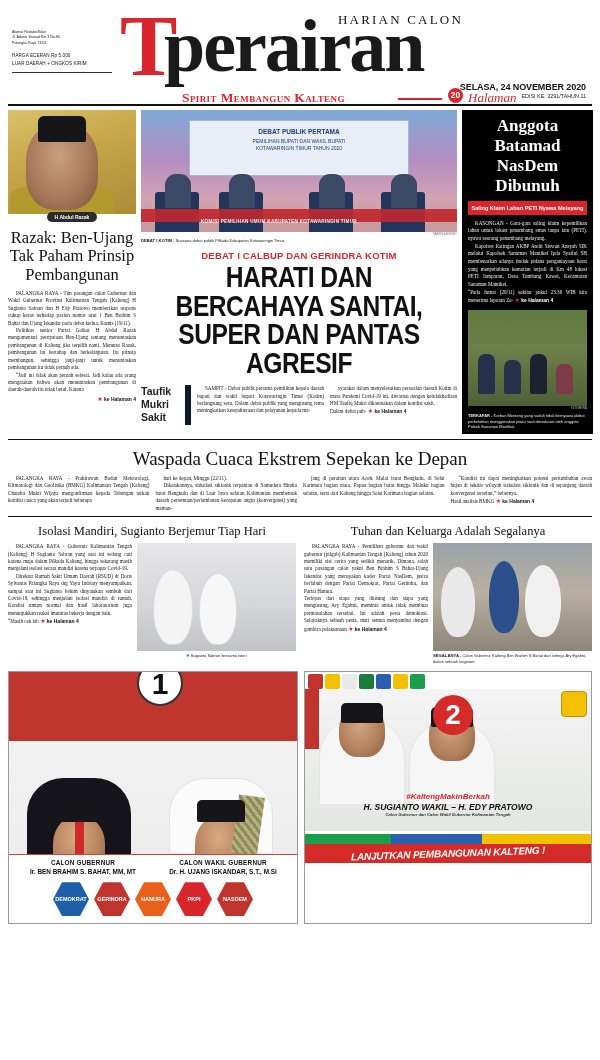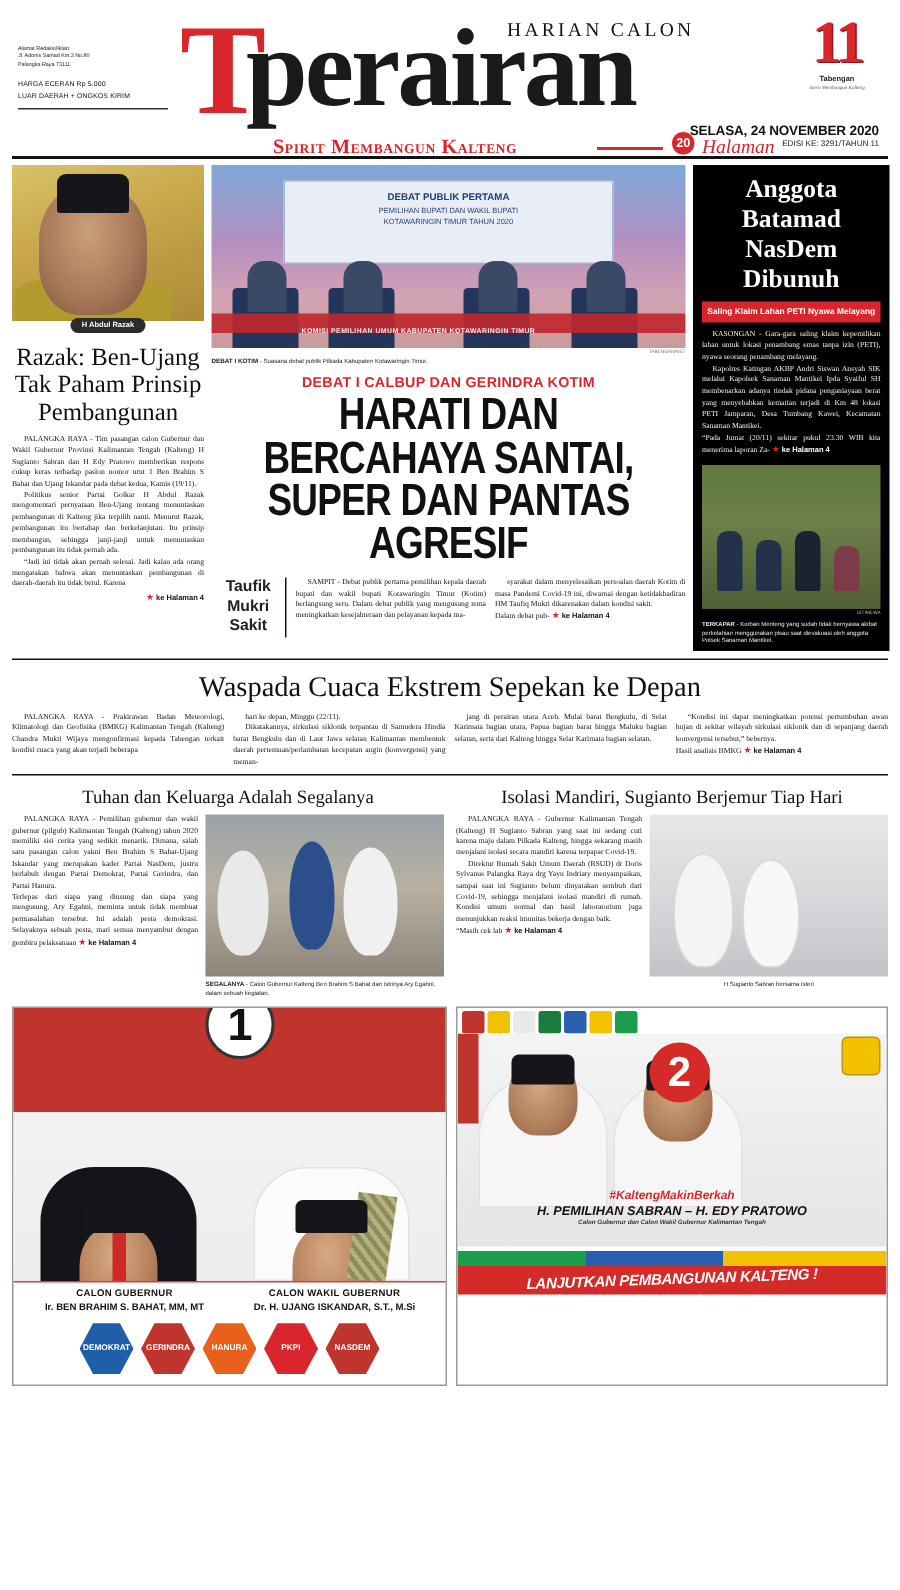--- a/index.html
+++ b/index.html
@@ -93,21 +93,21 @@
   .debatphoto .redstrip span { font-family: "Liberation Sans", sans-serif; font-size: 4.6px; font-weight: bold;
                                color: #fff; line-height: 13px; padding-left: 60px; letter-spacing: .3px; }
 
   .kicker { font-family: "Liberation Sans", sans-serif; font-weight: bold; font-size: 9.5px; color: #d8262c;
             text-align: center; margin: 7px 0 2px; letter-spacing: .2px; }
   h1.mega { font-family: "Liberation Sans Narrow","Liberation Sans", sans-serif; font-weight: bold;
             font-size: 30px; line-height: .95; color: #111; text-align: center; letter-spacing: -.6px;
             transform: scaleX(.82); transform-origin: center; margin: 0; }
 
   .three { display: flex; gap: 6px; margin-top: 8px; }
-  .sickbox { width: 50px; flex: none; border-right: 1px solid #0f172a; padding-right: 0; text-align: center; }
+  .sickbox { width: 50px; flex: none; border-right: 6px solid #0f172a; padding-right: 0; }
   .sickbox div { font-family: "Liberation Sans", sans-serif; font-weight: bold; font-size: 10.5px; color: #222; line-height: 1.25; }
   .colx { flex: 1; }
 
   .wide-head { font-family: "Liberation Serif", serif; font-size: 19px; text-align: center; color: #111;
                margin: 8px 0 5px; font-weight: normal; }
   .rule-thin { height: 1px; background: #111; }
   .four { display: flex; gap: 6px; }
   .four > div { flex: 1; }
 
   .twoup { display: flex; gap: 8px; margin-top: 7px; }
@@ -201,25 +201,20 @@
       <div class="logoword">
         <span class="logo-t">T</span>
         <span class="logo-rest">perairan</span>
       </div>
       <div class="spirit">Spirit Membangun Kalteng</div>
       <div class="spirit-rule"></div>
       <div class="hal-badge">20</div>
       <div class="hal-txt">Halaman</div>
     </div>
 
-    <div class="elevenbox">
-      <div class="eleven">11</div>
-      <div class="eleven-sub">Tabengan</div>
-      <div class="eleven-sub2">Spirit Membangun Kalteng</div>
-    </div>
 
     <div class="dateline">
       <div class="d1">SELASA, 24 NOVEMBER 2020</div>
       <div class="d2">EDISI KE: 3291/TAHUN 11</div>
     </div>
   </header>
   <div class="mast-rule"></div>
 
   <div class="grid">
 
@@ -335,58 +330,58 @@
       <p style="display:inline">Hasil analisis BMKG</p>
       <span class="jumpmark">★</span>
       <span class="jump">ke Halaman 4</span>
     </div>
   </div>
   <div class="rule-thin" style="margin-top:4px"></div>
 
   <div class="twoup">
 
     <section>
+      <h3 class="sec-head">Isolasi Mandiri, Sugianto Berjemur Tiap Hari</h3>
+      <div class="sec-body">
+        <div class="txt body-txt">
+          <p>PALANGKA RAYA - Gubernur Kalimantan Tengah (Kalteng) H Sugianto Sabran yang saat ini sedang cuti karena maju dalam Pilkada Kalteng, hingga sekarang masih menjalani isolasi secara mandiri karena terpapar Covid-19.</p>
+          <p>Direktur Rumah Sakit Umum Daerah (RSUD) dr Doris Sylvanus Palangka Raya drg Yayu Indriaty menyampaikan, sampai saat ini Sugianto belum dinyatakan sembuh dari Covid-19, sehingga menjalani isolasi mandiri di rumah. Kondisi umum normal dan hasil laboratorium juga menunjukkan reaksi imunitas bekerja dengan baik.</p>
+          <p style="display:inline">“Masih cek lab</p>
+          <span class="jumpmark">★</span>
+          <span class="jump">ke Halaman 4</span>
+        </div>
+        <div class="pic">
+          <div class="ph photo-couple">
+            <div class="silh" style="left:16px;top:26px;width:40px;height:76px;background:#f4f4f5;border:1px solid #d9d9dc"></div>
+            <div class="silh" style="left:62px;top:30px;width:38px;height:72px;background:#f7f7f8;border:1px solid #d9d9dc"></div>
+          </div>
+          <div class="ph-cap" style="text-align:center">H Sugianto Sabran bersama isteri</div>
+        </div>
+      </div>
+    </section>
+
+    <section>
       <h3 class="sec-head">Tuhan dan Keluarga Adalah Segalanya</h3>
       <div class="sec-body">
         <div class="txt body-txt">
           <p>PALANGKA RAYA - Pemilihan gubernur dan wakil gubernur (pilgub) Kalimantan Tengah (Kalteng) tahun 2020 memiliki sisi cerita yang sedikit menarik. Dimana, salah satu pasangan calon yakni Ben Brahim S Bahat-Ujang Iskandar yang merupakan kader Partai NasDem, justru berlabuh dengan Partai Demokrat, Partai Gerindra, dan Partai Hanura.</p>
           <p style="display:inline">Terlepas dari siapa yang diusung dan siapa yang mengusung, Ary Egahni, meminta untuk tidak membuat permasalahan tersebut. Ini adalah pesta demokrasi. Selayaknya sebuah pesta, mari semua menyambut dengan gembira pelaksanaan</p>
           <span class="jumpmark">★</span>
           <span class="jump">ke Halaman 4</span>
         </div>
         <div class="pic">
           <div class="ph photo-market">
             <div class="silh" style="left:8px;top:24px;width:34px;height:70px;background:#e9e9ea"></div>
             <div class="silh" style="left:56px;top:18px;width:30px;height:72px;background:#2a4f8a"></div>
             <div class="silh" style="left:92px;top:22px;width:36px;height:72px;background:#f0f0f0"></div>
           </div>
           <div class="ph-cap">
             <b>SEGALANYA</b>
             <span>- Calon Gubernur Kalteng Ben Brahim S Bahat dan istrinya Ary Egahni, dalam sebuah kegiatan.</span>
           </div>
-        </div>
-      </div>
-    </section>
-
-    <section>
-      <h3 class="sec-head">Isolasi Mandiri, Sugianto Berjemur Tiap Hari</h3>
-      <div class="sec-body">
-        <div class="txt body-txt">
-          <p>PALANGKA RAYA - Gubernur Kalimantan Tengah (Kalteng) H Sugianto Sabran yang saat ini sedang cuti karena maju dalam Pilkada Kalteng, hingga sekarang masih menjalani isolasi secara mandiri karena terpapar Covid-19.</p>
-          <p>Direktur Rumah Sakit Umum Daerah (RSUD) dr Doris Sylvanus Palangka Raya drg Yayu Indriaty menyampaikan, sampai saat ini Sugianto belum dinyatakan sembuh dari Covid-19, sehingga menjalani isolasi mandiri di rumah. Kondisi umum normal dan hasil laboratorium juga menunjukkan reaksi imunitas bekerja dengan baik.</p>
-          <p style="display:inline">“Masih cek lab</p>
-          <span class="jumpmark">★</span>
-          <span class="jump">ke Halaman 4</span>
-        </div>
-        <div class="pic">
-          <div class="ph photo-couple">
-            <div class="silh" style="left:16px;top:26px;width:40px;height:76px;background:#f4f4f5;border:1px solid #d9d9dc"></div>
-            <div class="silh" style="left:62px;top:30px;width:38px;height:72px;background:#f7f7f8;border:1px solid #d9d9dc"></div>
-          </div>
-          <div class="ph-cap" style="text-align:center">H Sugianto Sabran bersama isteri</div>
         </div>
       </div>
     </section>
   </div>
 
   <div class="ads">
 
     <div class="ad1">
       <div class="ad1-photo">
         <div class="numcircle">1</div>
@@ -441,21 +436,21 @@
         <div class="numred">2</div>
         <div style="position:absolute;left:14px;bottom:26px;width:86px;height:88px;border-radius:40px 40px 0 0;background:#f6f6f7;border:1px solid #e3e3e5"></div>
         <div style="position:absolute;left:34px;bottom:74px;width:46px;height:52px;border-radius:46% 46% 40% 40%;background:radial-gradient(ellipse at 45% 35%,#d5a782 0%,#b07f5c 60%,#8a5b3d 100%)"></div>
         <div style="position:absolute;left:36px;bottom:108px;width:42px;height:20px;background:#15151a;border-radius:5px 5px 2px 2px"></div>
         <div style="position:absolute;left:104px;bottom:26px;width:86px;height:84px;border-radius:40px 40px 0 0;background:#f6f6f7;border:1px solid #e3e3e5"></div>
         <div style="position:absolute;left:124px;bottom:70px;width:46px;height:52px;border-radius:46% 46% 40% 40%;background:radial-gradient(ellipse at 45% 35%,#d5a782 0%,#b07f5c 60%,#8a5b3d 100%)"></div>
         <div style="position:absolute;left:126px;bottom:104px;width:42px;height:20px;background:#15151a;border-radius:5px 5px 2px 2px"></div>
         <div style="position:absolute;right:4px;top:2px;width:26px;height:26px;border-radius:4px;background:#f2c200;border:1px solid #b8960a"></div>
         <div style="position:absolute;left:0;right:0;bottom:14px">
           <div class="ad2-tag">#KaltengMakinBerkah</div>
-          <div class="ad2-names">H. PEMILIHAN SABRAN  –  H. EDY PRATOWO</div>
+          <div class="ad2-names">H. SUGIANTO WAKIL  –  H. EDY PRATOWO</div>
           <div class="ad2-sub">Calon Gubernur dan Calon Wakil Gubernur Kalimantan Tengah</div>
         </div>
       </div>
       <div class="ribbon"></div>
       <div class="redbar">
         <span>LANJUTKAN PEMBANGUNAN KALTENG !</span>
       </div>
     </div>
   </div>
 

